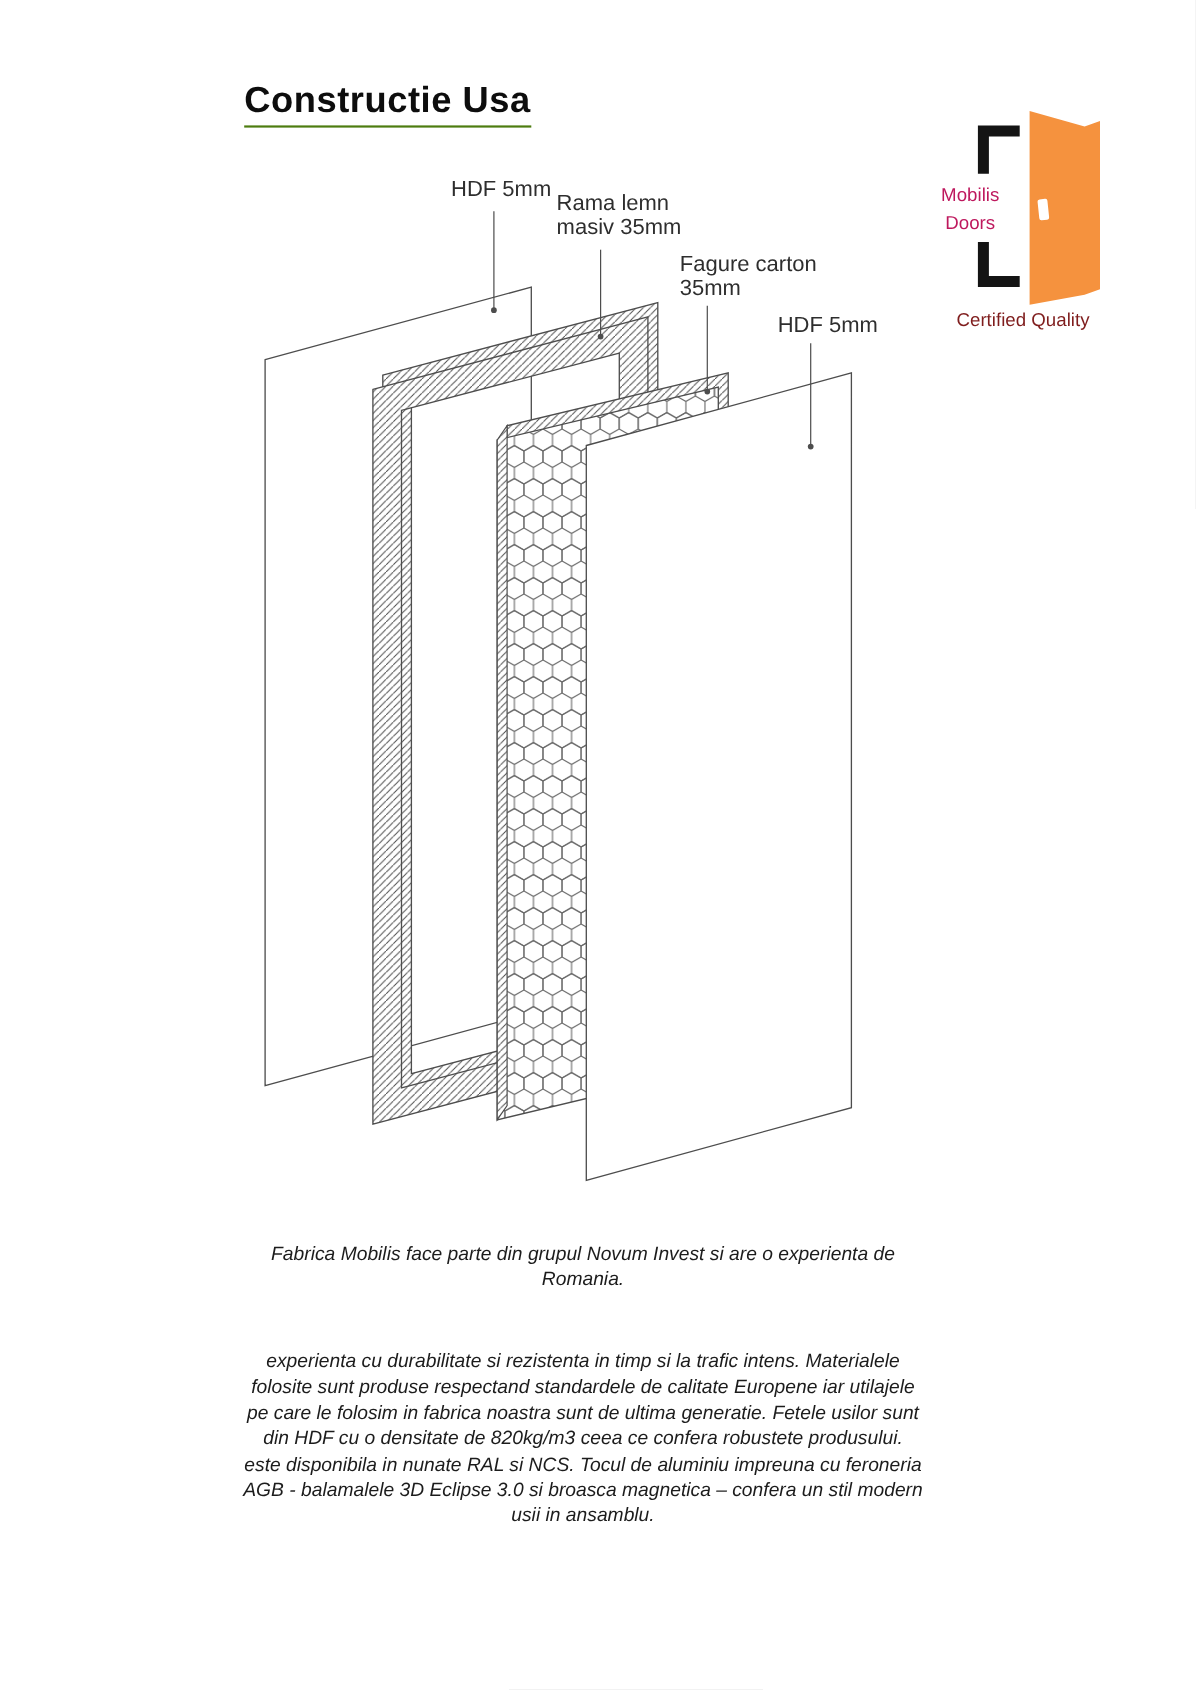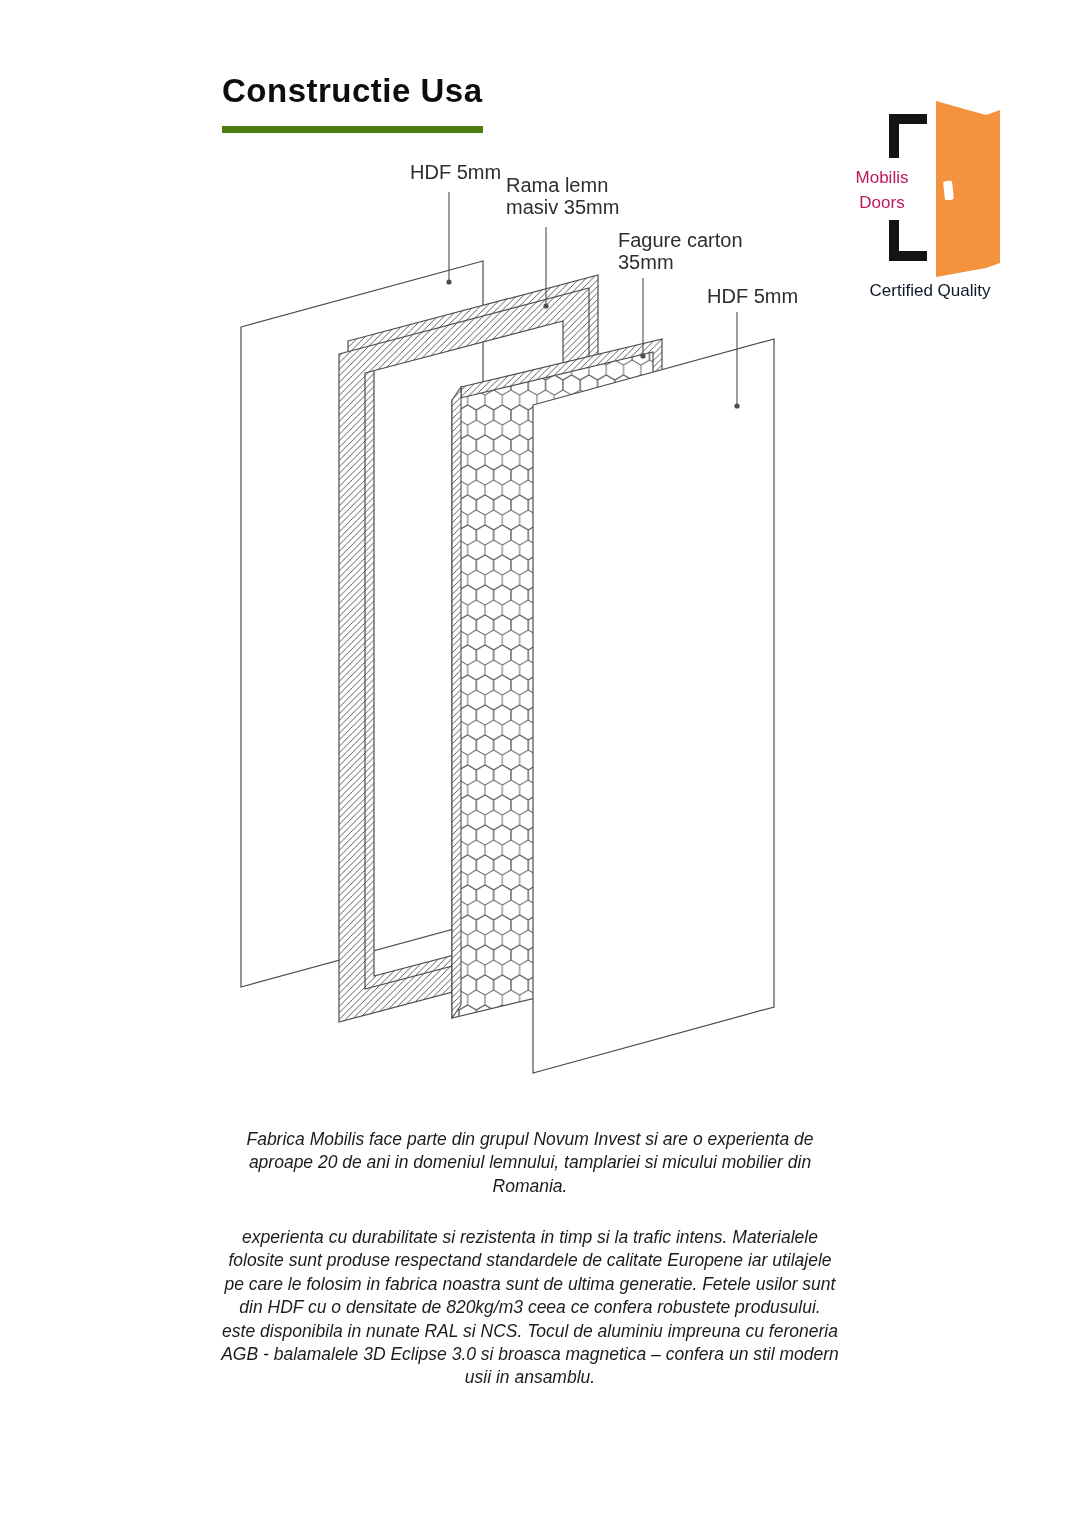--- a/index.html
+++ b/index.html
@@ -4,40 +4,40 @@
 <style>
   html,body{margin:0;padding:0;background:#e8e8e8;}
   .page{
     position:relative;width:1087px;height:1536px;background:#ffffff;
     margin:0 auto;overflow:hidden;
     font-family:"Liberation Sans","DejaVu Sans",sans-serif;
   }
   .page-title{
     position:absolute;left:222px;top:72px;
     font-size:33px;font-weight:bold;color:#0d0d0d;letter-spacing:.5px;
-    border-bottom:7px solid #4d7c0f;padding-bottom:16px;display:inline-block;
+    border-bottom:2px solid #4d7c0f;padding-bottom:4px;display:inline-block;
   }
   .diagram-svg{position:absolute;left:210px;top:180px;}
   .layer-label{
     position:absolute;font-size:20px;line-height:22px;color:#2e2e2e;
     white-space:pre-line;
   }
   .lbl-back-hdf{left:410px;top:161px;}
   .lbl-frame{left:506px;top:174px;}
   .lbl-honeycomb{left:618px;top:229px;}
   .lbl-front-hdf{left:707px;top:285px;}
   .logo{position:absolute;left:850px;top:95px;width:156px;height:215px;}
   .logo svg{position:absolute;left:0;top:0;}
   .logo-brand{
     position:absolute;left:0px;top:70px;width:64px;text-align:center;
     font-size:17px;line-height:25px;color:#be185d;
   }
   .logo-tagline{
     position:absolute;left:5px;top:186px;width:150px;text-align:center;
-    font-size:17px;color:#0f172a;white-space:nowrap;
+    font-size:17px;color:#7f1d1d;white-space:nowrap;
   }
   .para{
     position:absolute;left:205px;width:650px;text-align:center;
     font-style:italic;font-size:17.5px;line-height:23.4px;color:#1c1c1c;
   }
   .para-1{top:1128px;}
   .para-2{top:1226px;}
   .para .line{white-space:nowrap;}
 </style>
 </head>
@@ -106,21 +106,20 @@
     </svg>
     <div class="logo-brand">
       <div>Mobilis</div>
       <div>Doors</div>
     </div>
     <div class="logo-tagline">Certified Quality</div>
   </div>
 
   <div class="para para-1">
     <div class="line">Fabrica Mobilis face parte din grupul Novum Invest si are o experienta de</div>
-    <div class="line">aproape 20 de ani in domeniul lemnului, tamplariei si micului mobilier din</div>
     <div class="line">Romania.</div>
   </div>
 
   <div class="para para-2">
     <div class="line">experienta cu durabilitate si rezistenta in timp si la trafic intens. Materialele</div>
     <div class="line">folosite sunt produse respectand standardele de calitate Europene iar utilajele</div>
     <div class="line">pe care le folosim in fabrica noastra sunt de ultima generatie. Fetele usilor sunt</div>
     <div class="line">din HDF cu o densitate de 820kg/m3 ceea ce confera  robustete produsului.</div>
     <div class="line">este disponibila in nunate RAL si NCS. Tocul de aluminiu impreuna cu feroneria</div>
     <div class="line">AGB - balamalele 3D Eclipse 3.0 si broasca magnetica – confera un stil modern</div>

